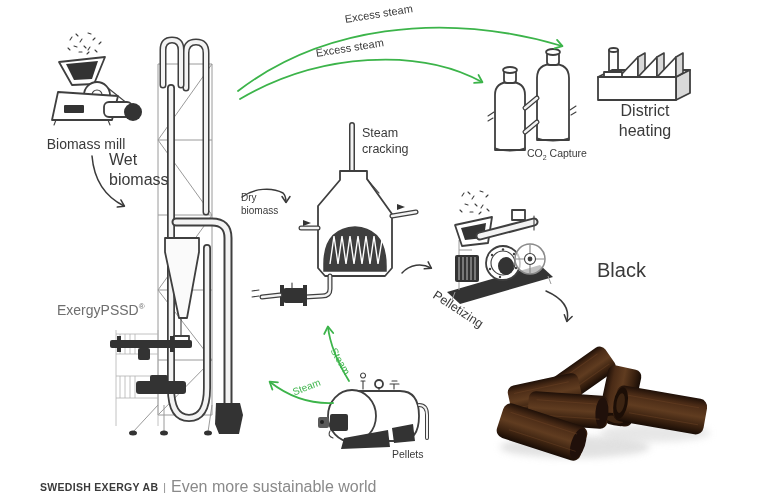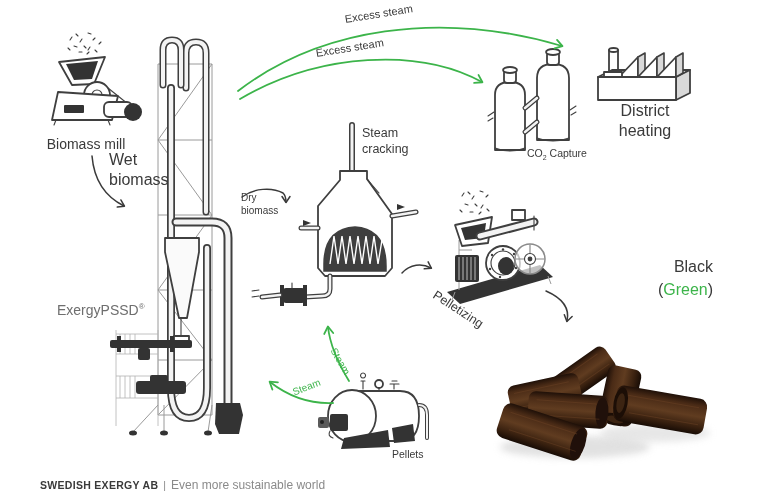--- a/index.html
+++ b/index.html
@@ -16,27 +16,27 @@
   
   .scaffold{stroke:#9a9a9a;stroke-width:1;fill:none;}
   .scaffold-fine{stroke:#b3b3b3;stroke-width:.8;fill:none;}
   .tube-out{stroke:#3f3f3f;fill:none;stroke-linecap:round;stroke-linejoin:round;}
   .tube-in{stroke:#f3f3f3;fill:none;stroke-linecap:round;stroke-linejoin:round;}
   .ink-thin{stroke:#3f3f3f;fill:none;stroke-width:1.1;stroke-linecap:round;}
   .fill-dark{fill:#333333;stroke:none;}
   .white-ink{fill:#ffffff;stroke:#3f3f3f;stroke-width:1.8;stroke-linejoin:round;}
   .green-arrow{stroke:var(--green,#3cb44a);stroke-width:1.8;fill:none;stroke-linecap:round;}
   .black-arrow{stroke:#3a3a3a;stroke-width:1.5;fill:none;stroke-linecap:round;}
-  .product{position:absolute;left:597px;top:256px;width:116px;text-align:right;
-           font-size:16px;line-height:1.42;color:var(--ink,#3a3a3a);}
+  .product{position:absolute;left:597px;top:256px;width:116px;text-align:left;
+           font-size:20px;line-height:1.42;color:var(--ink,#3a3a3a);}
   .product .green-word{color:var(--green,#3cb44a);}
   .footer{position:absolute;left:40px;top:478px;font-size:10.5px;display:flex;gap:5px;align-items:center;}
   .footer .brand{font-weight:bold;color:var(--ink,#3a3a3a);letter-spacing:.3px;}
   .footer .sep{color:var(--tagline_gray,#8a8a8a);}
-  .footer .tagline{color:var(--tagline_gray,#8a8a8a);font-size:12px;}
+  .footer .tagline{color:var(--tagline_gray,#8a8a8a);font-size:16px;}
   sub.co2sub{font-size:7px;}
   sup.reg{font-size:8px;}
 </style>
 </head>
 <body>
 
 <div class="canvas">
 
   <svg width="770" height="500" viewBox="0 0 770 500">
     <defs>
@@ -278,21 +278,20 @@
   <div class="label green-label rot" style="left:338px;top:346px;font-size:10px;transform:rotate(60deg);">Steam</div>
 
   <div class="label green-label rot" style="left:291px;top:387px;font-size:10px;transform:rotate(-21deg);">Steam</div>
 
   <div class="label ink-label rot" style="left:344px;top:13px;font-size:11px;transform:rotate(-9deg);">Excess steam</div>
 
   <div class="label ink-label rot" style="left:315px;top:47px;font-size:11px;transform:rotate(-9deg);">Excess steam</div>
 
   <div class="product">
     <div>Black</div>
-    <div><span>(</span><span class="green-word">Green</span><span>)</span></div>
   </div>
 
   <div class="footer">
     <span class="brand">SWEDISH EXERGY AB</span>
     <span class="sep">|</span>
     <span class="tagline">Even more sustainable world</span>
   </div>
 
 </div>
 

